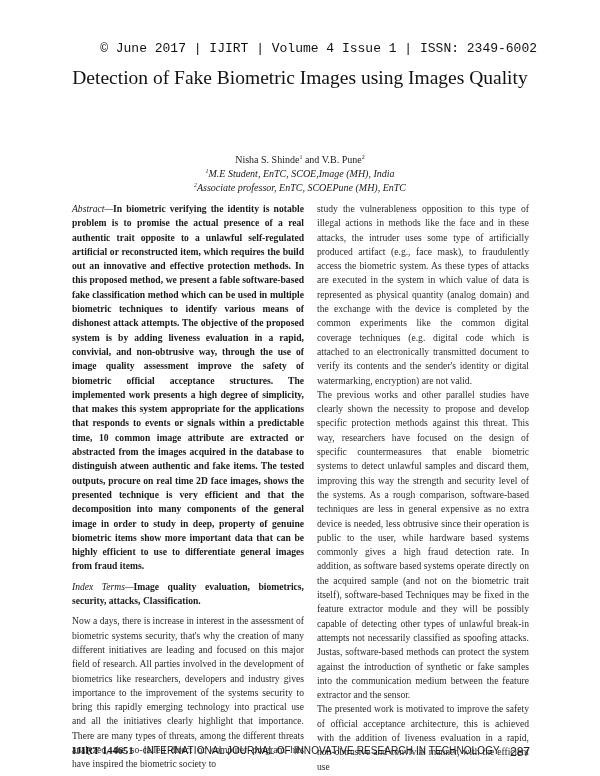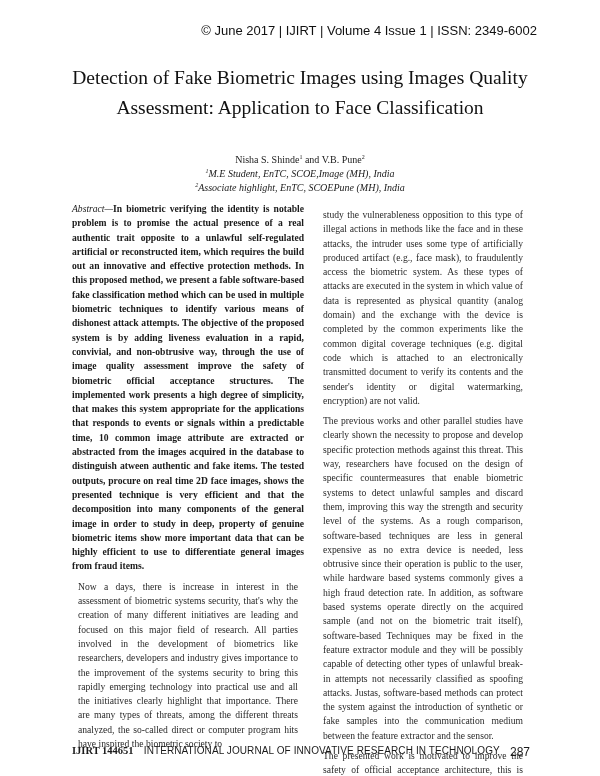--- a/index.html
+++ b/index.html
@@ -1,61 +1,61 @@
 <!DOCTYPE html>
 <html><head>
 <meta charset="utf-8">
 <style>
   html, body { margin: 0; padding: 0; background: #ffffff; }
   body { width: 600px; height: 776px; position: relative; overflow: hidden; color: #1a1a1a; }
-  .header-line { position: absolute; top: 23px; right: 63px; font-family: Liberation Sans, sans-serif; font-size: 13px; color: #111; }
+  .header-line { position: absolute; top: 41px; right: 63px; font-family: Liberation Mono, monospace; font-size: 13px; color: #111; }
   .title { position: absolute; top: 63px; left: 0; width: 600px; text-align: center; font-family: "Liberation Serif", serif; font-size: 19.5px; line-height: 30px; color: #111; }
   .authors { position: absolute; top: 153px; left: 0; width: 600px; text-align: center; font-family: "Liberation Serif", serif; font-size: 10px; line-height: 14px; }
   .authors .aff { font-style: italic; }
   sup { font-size: 6px; vertical-align: super; line-height: 0; }
   .col { position: absolute; font-family: "Liberation Serif", serif; font-size: 9.6px; line-height: 14.3px; text-align: justify; }
   .col-left { left: 72px; top: 202px; width: 232px; }
   .col-right { left: 317px; top: 202px; width: 212px; }
   .abstract { font-weight: bold; margin: 0 0 6px 0; }
   .abstract .lead { font-style: italic; font-weight: normal; }
   .index-terms { font-weight: bold; margin: 0 0 6px 0; }
   .index-terms .lead { font-style: italic; font-weight: normal; }
   .section-heading { text-align: center; margin: 0 0 6px 0; font-size: 10px; letter-spacing: 0.2px; }
   .section-heading .num { display: inline-block; width: 34px; text-align: left; }
-  p { margin: 6px; }
+  p { margin: 0; }
   .body-para { color: #2a2a2a; }
   .footer { position: absolute; top: 745px; left: 72px; width: 458px; font-family: "Liberation Serif", serif; font-size: 10.5px; display: flex; justify-content: space-between; }
   .footer .id { font-weight: bold; }
   .footer .journal { font-family: "Liberation Sans", sans-serif; font-size: 10px; letter-spacing: 0.1px; text-align: right; }
   .footer .page { font-family: "Liberation Sans", sans-serif; font-size: 12px; }
 </style>
 </head>
 <body>
 
 <div class="header-line">© June 2017 | IJIRT | Volume 4 Issue 1 | ISSN: 2349-6002</div>
 
 <div class="title">
   <div>Detection of Fake Biometric Images using Images Quality</div>
-  <div>Assessment: Application to Face Classification</div>
 </div>
 
 <div class="authors">
   <div>
     <span>Nisha S. Shinde</span><sup>1</sup><span> and </span><span>V.B. Pune</span><sup>2</sup>
   </div>
   <div class="aff">
     <sup>1</sup><span>M.E Student, EnTC, SCOE,Image (MH), India</span>
   </div>
   <div class="aff">
-    <sup>2</sup><span>Associate highlight, EnTC, SCOEPune (MH), India</span>
+    <sup>2</sup><span>Associate professor, EnTC, SCOEPune (MH), EnTC</span>
   </div>
 </div>
 
 <div class="col col-left">
   <p class="abstract"><span class="lead">Abstract—</span><span>In biometric verifying the identity is notable problem is to promise the actual presence of a real authentic trait opposite to a unlawful self-regulated artificial or reconstructed item, which requires the build out an innovative and effective protection methods. In this proposed method, we present a fable software-based fake classification method which can be used in multiple biometric techniques to identify various means of dishonest attack attempts. The objective of the proposed system is by adding liveness evaluation in a rapid, convivial, and non-obtrusive way, through the use of image quality assessment improve the safety of biometric official acceptance structures. The implemented work presents a high degree of simplicity, that makes this system appropriate for the applications that responds to events or signals within a predictable time, 10 common image attribute are extracted or abstracted from the images acquired in the database to distinguish atween authentic and fake items. The tested outputs, procure on real time 2D face images, shows the presented technique is very efficient and that the decomposition into many components of the general image in order to study in deep, property of genuine biometric items show more important data that can be highly efficient to use to differentiate general images from fraud items.</span></p>
+  <p class="index-terms"><span class="lead">Index Terms—</span><span>Image quality evaluation, biometrics, security, attacks, Classification.</span></p>
   <p class="body-para">Now a days, there is increase in interest in the assessment of biometric systems security, that's why the creation of many  different initiatives are leading and focused on this major field of research. All parties involved in the development of biometrics like researchers, developers and industry gives importance to the improvement of the systems security to bring this rapidly emerging technology into practical use and all the initiatives clearly highlight that importance. There are many types of threats, among the different threats analyzed, the so-called direct or computer program hits have inspired the biometric society to</p>
 </div>
 
 <div class="col col-right">
   <p class="body-para">study the vulnerableness opposition to this type of illegal actions in methods like the face and in these attacks, the intruder uses some type of artificially produced artifact (e.g., face mask), to fraudulently access the biometric system. As these types of attacks are executed in the system in which value of data is represented as physical quantity (analog domain) and the exchange with the device is completed by the common experiments like the common digital coverage techniques (e.g. digital code which is attached to an electronically transmitted document to verify its contents and the sender's identity or digital watermarking, encryption) are not valid.</p>
   <p class="body-para">The previous works and other parallel studies have clearly shown the necessity to propose and develop specific protection methods against this threat. This way, researchers have focused on the design of specific countermeasures that enable biometric systems to detect unlawful samples and discard them, improving this way the strength and security level of the systems. As a rough comparison, software-based techniques are less in general expensive as no extra device is needed, less obtrusive since their operation is public to the user, while hardware based systems commonly gives a high fraud detection rate. In addition, as software based systems operate directly on the acquired sample (and not on the biometric trait itself), software-based Techniques may be fixed in the feature extractor module and they will be possibly capable of detecting other types of unlawful break-in attempts not necessarily classified as spoofing attacks. Justas, software-based methods can protect the system against the introduction of synthetic or fake samples into the communication medium between the feature extractor and the sensor.</p>
   <p class="body-para">The presented work is motivated to improve the safety of official acceptance architecture, this is achieved with the addition of liveness evaluation in a rapid, non-obtrusive and convivial manner, with the efficient use</p>
 </div>
 
 <div class="footer">

